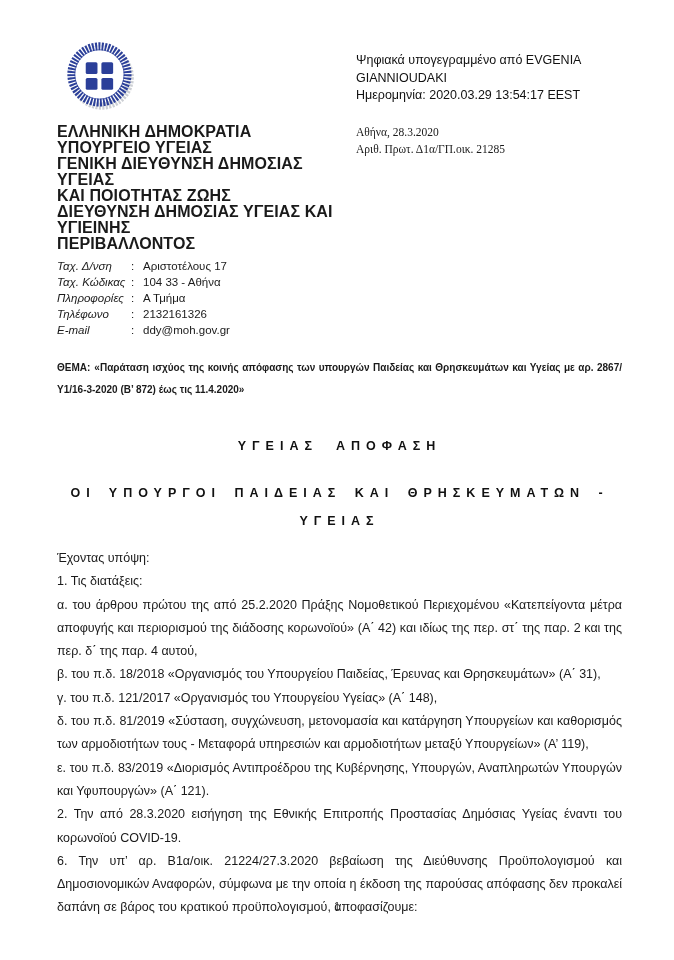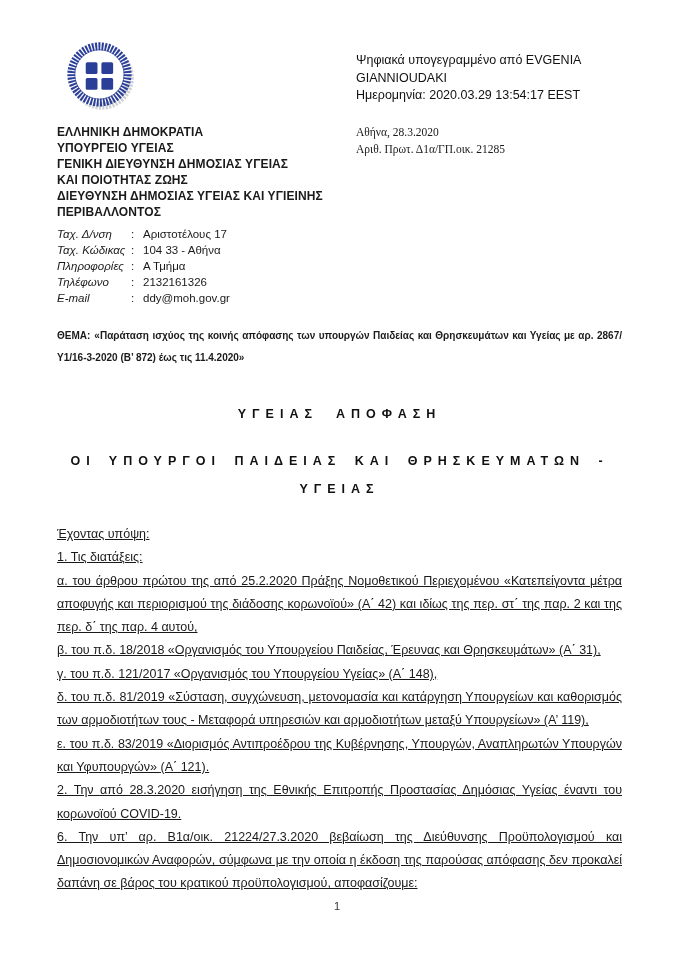--- a/index.html
+++ b/index.html
@@ -16,42 +16,42 @@
     font-family:"Liberation Sans","DejaVu Sans",sans-serif;
     padding:40px 52px 0 57px;
     overflow:hidden;
   }
   
   .top-row{display:grid;grid-template-columns:1fr 266px;align-items:start;}
   .logo-wrap{margin-left:4px;width:80px;height:72px;}
   .signature{font-size:12.5px;line-height:17.5px;color:#111;padding-top:12px;}
   
   .header-row{display:grid;grid-template-columns:1fr 266px;margin-top:12px;}
-  .agency div{font-weight:bold;font-size:12px;line-height:16px;letter-spacing:.1px;}
+  .agency div{font-weight:bold;font-size:16px;line-height:16px;letter-spacing:.1px;}
   .meta div{font-size:11.5px;line-height:16.5px;font-family:Liberation Serif, serif;}
   
   .contact{margin-top:6px;font-size:11.5px;line-height:16px;}
   .crow{display:flex;}
   .clabel{display:inline-block;width:74px;flex:0 0 74px;font-style:italic;}
   .ccolon{display:inline-block;width:12px;flex:0 0 12px;}
   .cvalue{display:inline-block;}
   
   .subject{
     margin:19px 0 0 0;
     font-weight:bold;font-size:10px;line-height:22px;
     text-align:justify;
   }
   .subject-label{margin-right:4px;}
   
   .heading{font-weight:bold;font-size:12.5px;text-align:center;color:#111;}
   .h1{margin-top:38px;letter-spacing:6px;word-spacing:9px;}
   .h2{margin-top:26px;letter-spacing:6px;word-spacing:4px;line-height:28px;}
   .h3{margin-top:0;letter-spacing:6px;word-spacing:4px;line-height:28px;}
   
-  .body{margin-top:20px;text-decoration:underline;}
+  .body{margin-top:12px;}
   .body p{
     margin:0;
     font-size:12.5px;line-height:23.3px;
     text-align:justify;
   }
   
   .page-number{
     position:absolute;left:0;right:0;bottom:48px;
     text-align:center;font-size:11px;color:#333;
   }

